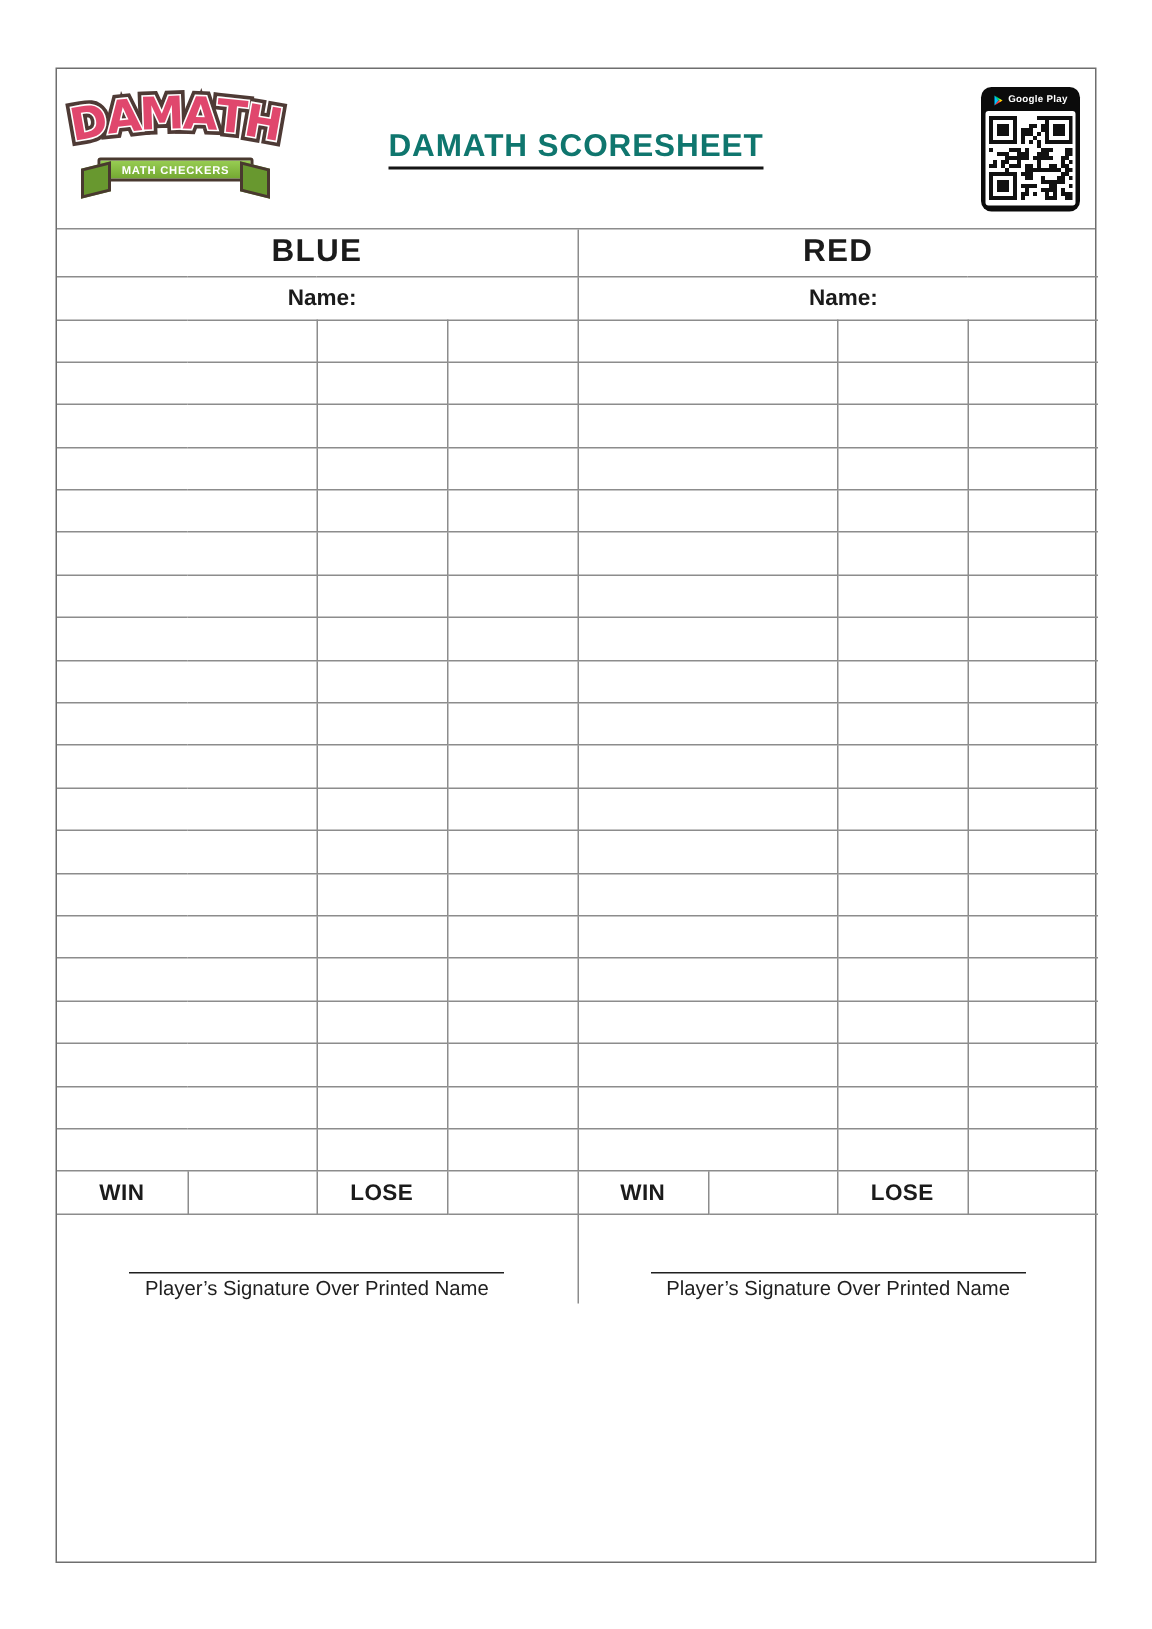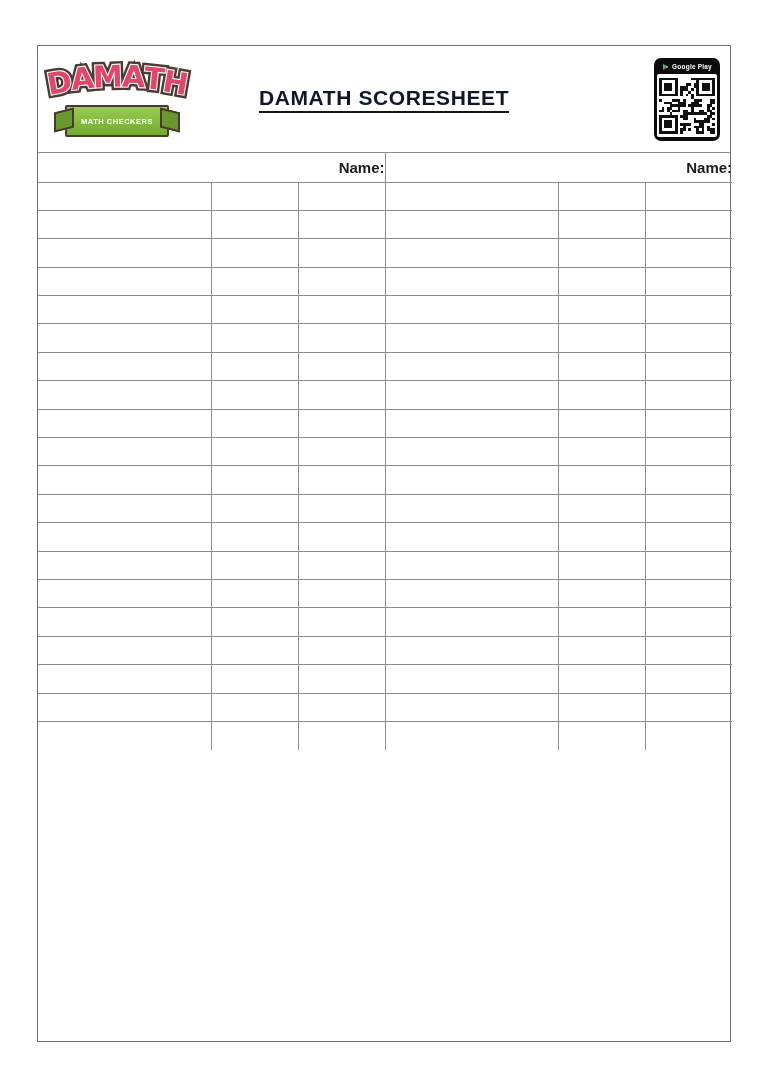--- a/index.html
+++ b/index.html
@@ -8,31 +8,31 @@
   .page { position:relative; width:768px; height:1086px; background:#fff; overflow:hidden; }
 
   .sheet { position:absolute; left:37px; top:45px; width:694px; height:997px;
            border:1px solid #6e6e6e; background:#fff; }
 
   
   .sheet-header { position:relative; height:107px; border-bottom:1px solid #8c8c8c; }
 
   .title-wrap { position:absolute; left:0; right:0; top:40px; text-align:center; }
   .title { display:inline-block; font-size:21px; font-weight:800; letter-spacing:.6px;
-           color:#0f172a; border-bottom:2.5px solid #151515; padding-bottom:2px; line-height:1.1; }
+           color:#0f766e; border-bottom:2.5px solid #151515; padding-bottom:2px; line-height:1.1; }
 
   
   .logo { position:absolute; left:16px; top:14px; width:126px; height:86px; }
   .logo-word { position:relative; height:50px; }
   .logo-layer { position:absolute; left:0; right:0; top:4px; display:flex; justify-content:center; }
   .logo-layer span { display:inline-block; font-weight:800; font-size:30px; line-height:1;
                      font-family:"DejaVu Sans", sans-serif; letter-spacing:-1px; }
   .logo-back span  { color:#4e3a35; -webkit-text-stroke:7px #4e3a35; }
   .logo-front span { color:#e0476d; -webkit-text-stroke:2.1px #ffffff; paint-order:stroke fill; }
-  .logo-banner { position:relative; width:104px; height:32px; margin:-5px auto 0; z-index:2;
+  .logo-banner { position:relative; width:104px; height:16px; margin:-5px auto 0; z-index:2;
                  background:linear-gradient(#98cd53,#74a832); border:2px solid #49392f; border-radius:2px;
                  display:flex; align-items:center; justify-content:center; }
   .logo-banner::before, .logo-banner::after { content:""; position:absolute; top:3px; width:16px; height:16px;
                  background:#68982f; border:2px solid #49392f; z-index:-1; }
   .logo-banner::before { left:-13px; transform:skewY(-14deg); }
   .logo-banner::after  { right:-13px; transform:skewY(14deg); }
   .logo-banner span { font-size:7.5px; font-weight:800; color:#fff; letter-spacing:.5px; white-space:nowrap; }
 
   
   .qr-badge { position:absolute; right:10px; top:12px; width:66px; height:83px;
@@ -42,21 +42,21 @@
   .gp-text { color:#fff; font-size:6.5px; font-weight:600; letter-spacing:.2px; white-space:nowrap; }
   .qr-box { margin-top:2px; background:#fff; border-radius:2px; width:60px; height:63px; padding:2px; }
   .qr-box svg { width:100%; height:100%; display:block; }
 
   
   table.scoresheet { width:100%; border-collapse:collapse; border-style:hidden; table-layout:fixed; }
   table.scoresheet td { border:1px solid #8c8c8c; padding:0; text-align:center; vertical-align:middle;
                         font-size:15px; overflow:hidden; }
 
   tr.r-team td { height:31px; font-size:21px; font-weight:800; letter-spacing:.8px; }
-  tr.r-name td { height:29px; text-align:right; padding-left:7px; font-weight:800; font-size:15px; }
+  tr.r-name td { height:29px; text-align:center; padding-left:7px; font-weight:800; font-size:15px; }
   tr.r-colhdr td { height:28px; font-weight:800; letter-spacing:.3px; }
   tr.r-data td { height:28.4px; }
   tr.r-chips td { height:56px; }
   .chips-label { font-weight:800; letter-spacing:.2px; }
   tr.r-winlose td { height:29px; }
   .wl-label { font-weight:800; font-size:14.5px; letter-spacing:.3px; }
 
   tr.r-sig td { border-left:none; border-right:none; border-top:none; border-bottom:none;
                 vertical-align:bottom; }
   tr.r-sig td:first-child { border-right:1px solid #8c8c8c; }
@@ -351,20 +351,24 @@
           <col style="width:86px">
           <col style="width:87px">
           <col style="width:87px">
         <col style="width:87px">
           <col style="width:86px">
           <col style="width:87px">
           <col style="width:87px">
       </colgroup>
 
       <tbody>
+        <tr class="r-team">
+          <td colspan="4">BLUE</td>
+          <td colspan="4">RED</td>
+        </tr>
         <tr class="r-name">
           <td colspan="4"><span>Name:</span> <span></span></td>
           <td colspan="4"><span>Name:</span> <span></span></td>
         </tr>
       </tbody>
 
       <tbody id="score-rows">
           <tr class="r-data">
             <td colspan="2"></td>
             <td></td>
@@ -521,17 +525,37 @@
             <td colspan="2"></td>
             <td></td>
             <td></td>
             <td colspan="2"></td>
             <td></td>
             <td></td>
           </tr>
         </tbody>
 
       <tbody>
+        <tr class="r-winlose">
+          <td class="wl-label">WIN</td>
+          <td></td>
+          <td class="wl-label">LOSE</td>
+          <td></td>
+          <td class="wl-label">WIN</td>
+          <td></td>
+          <td class="wl-label">LOSE</td>
+          <td></td>
+        </tr>
+        <tr class="r-sig r-sig1">
+          <td colspan="4">
+            <div class="sig-line"></div>
+            <div class="sig-label">Player’s Signature Over Printed Name</div>
+          </td>
+          <td colspan="4">
+            <div class="sig-line"></div>
+            <div class="sig-label">Player’s Signature Over Printed Name</div>
+          </td>
+        </tr>
       </tbody>
     </table>
 
   </div>
 </div>
 
 </body></html>

